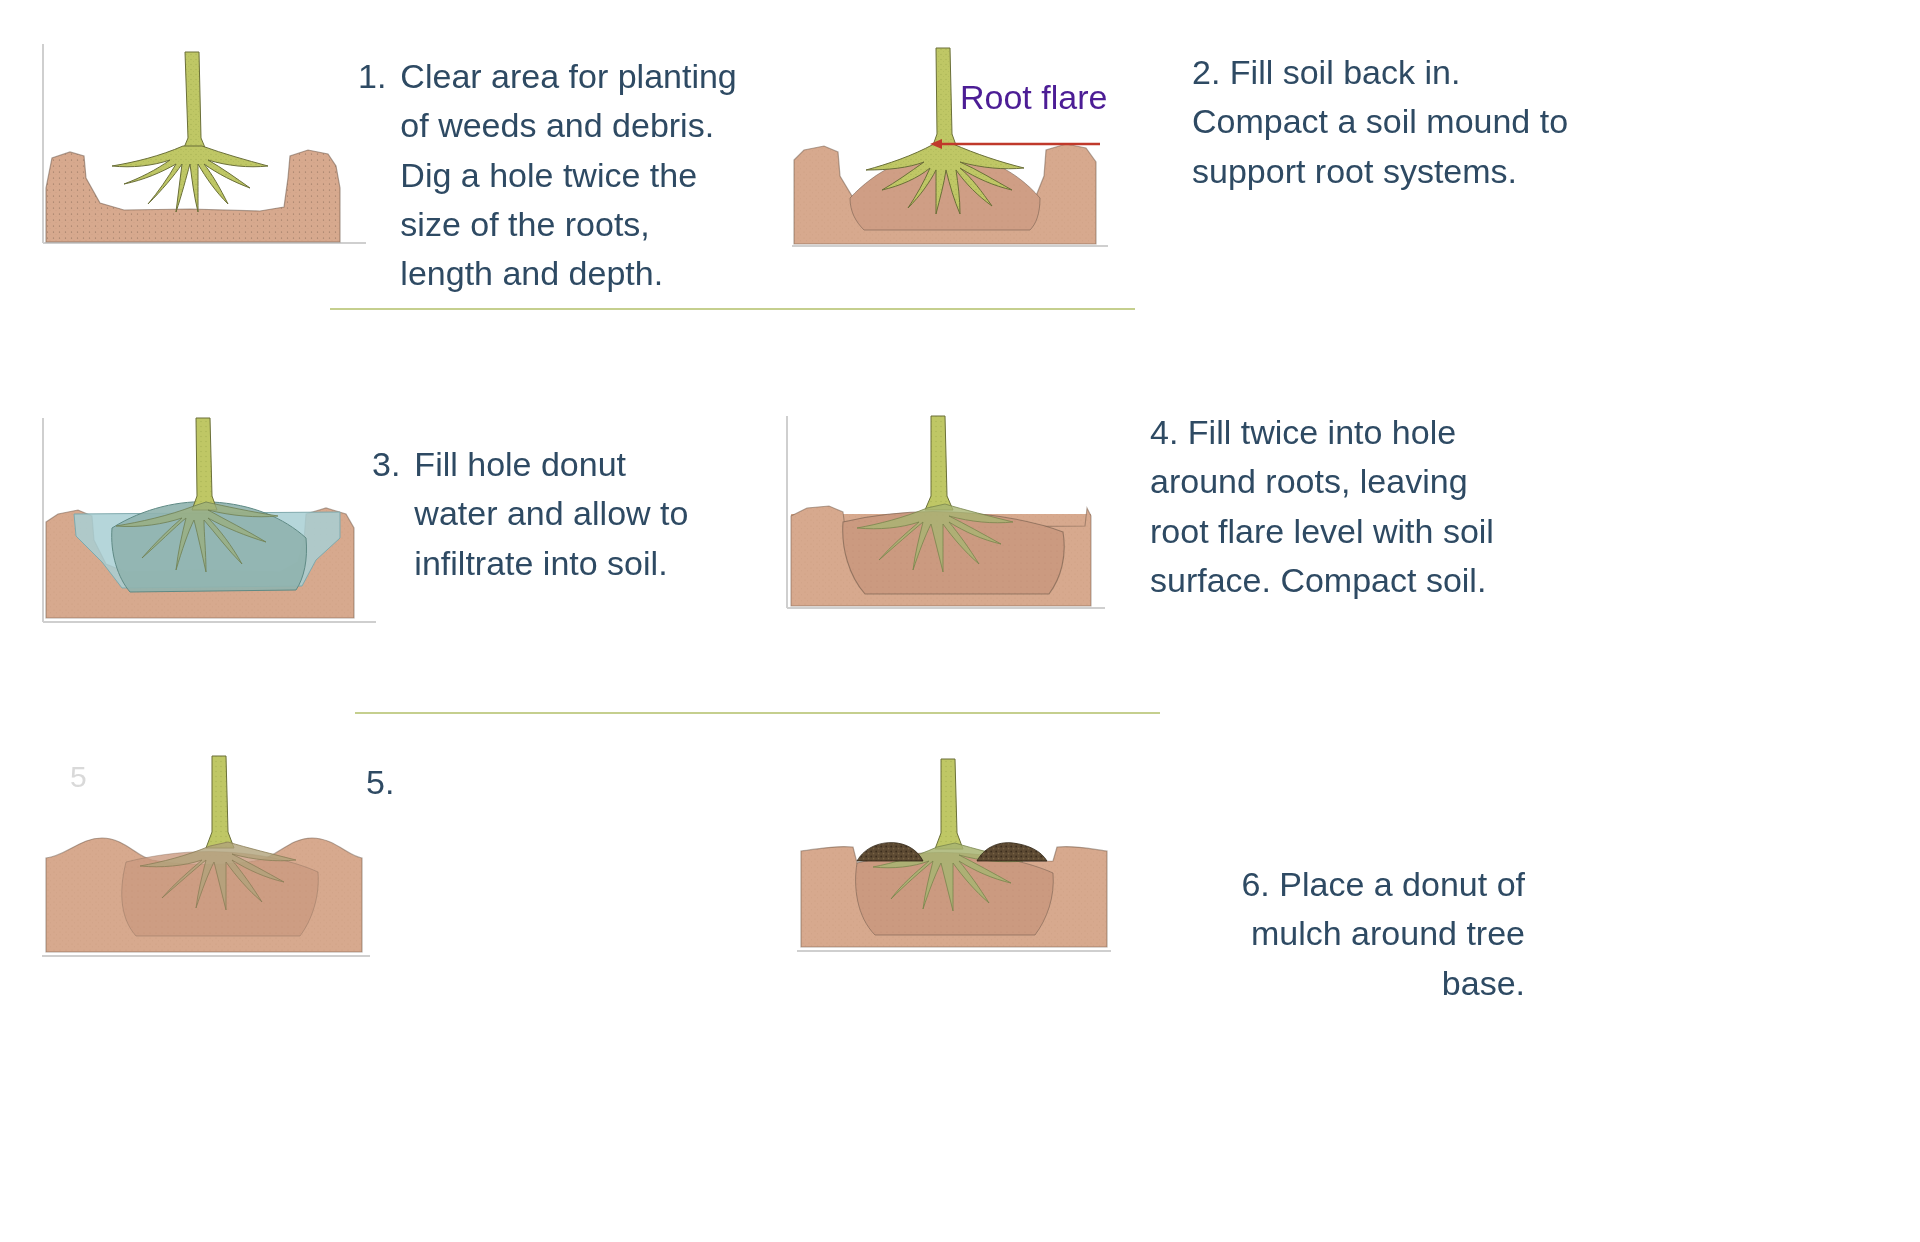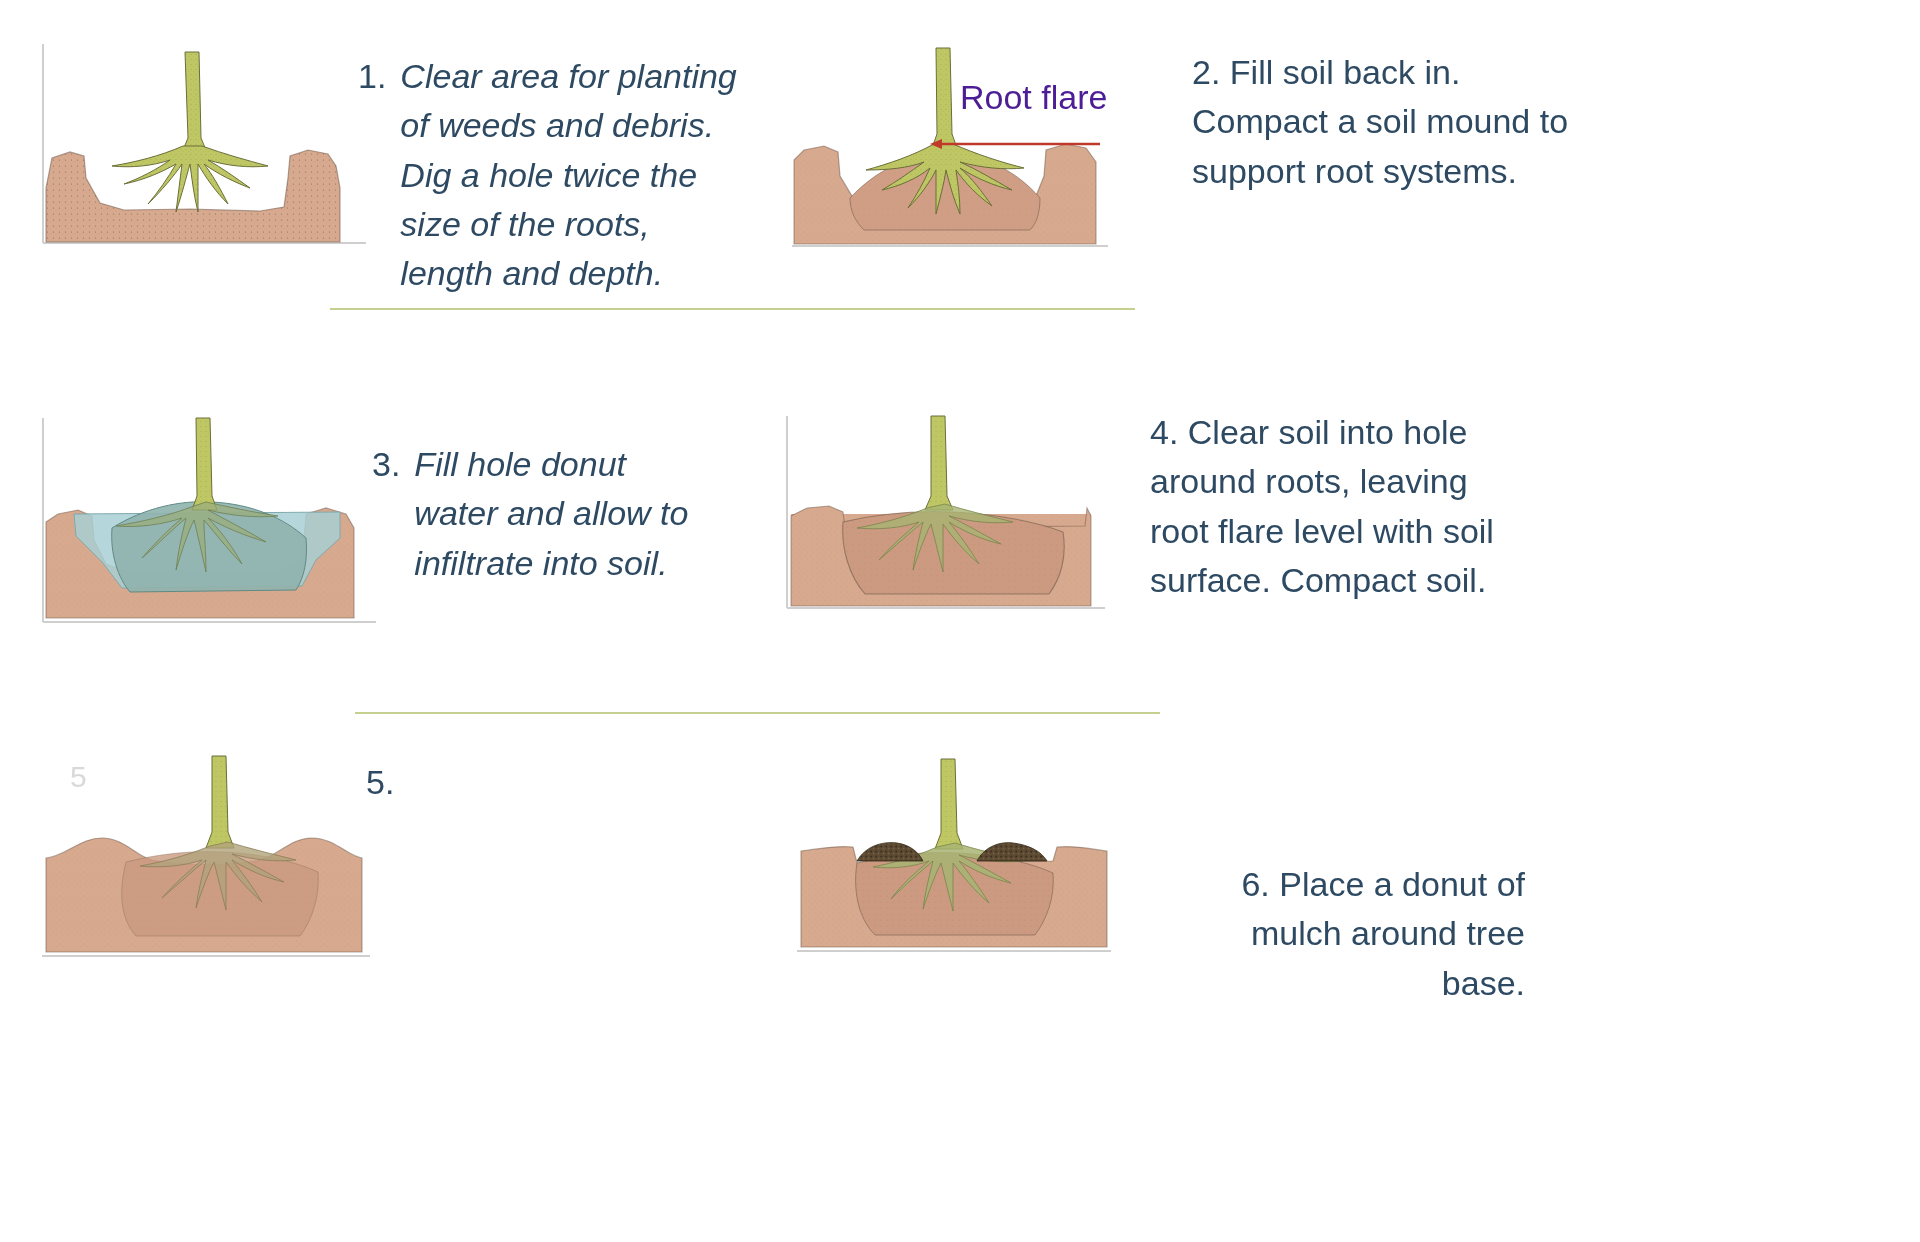--- a/index.html
+++ b/index.html
@@ -51,21 +51,20 @@
   }
   .hang {
     display: flex;
     gap: 14px;
   }
   .hang .num {
     flex: 0 0 auto;
   }
   .hang .body {
     flex: 1 1 auto;
-    font-style: italic;
   }
 </style>
 </head>
 <body>
 
 <div class="slide">
 
   <div class="slide-number" style="left:70px; top:760px;">5</div>
 
   <div class="fig" style="left:40px; top:38px; width:330px; height:212px;">
@@ -242,21 +241,21 @@
                  C168,128 180,142 194,154 C184,138 174,124 164,112
                  C180,122 198,130 216,134 C198,124 180,114 164,106
                  C186,112 208,114 228,112 C204,106 180,100 160,94 Z"></path>
       </g>
     </svg>
   </div>
 
   <div class="caption" style="left:1150px; top:408px; width:370px;">
     <div>
       <span class="num">4.</span>
-      <span>Clear soil into hole around roots, leaving root flare level with soil surface. Compact soil.</span>
+      <span>Fill twice into hole around roots, leaving root flare level with soil surface. Compact soil.</span>
     </div>
   </div>
 
   <div class="divider" style="left:355px; top:712px; width:805px;"></div>
 
   <div class="fig" style="left:40px; top:750px; width:335px; height:215px;">
     <svg width="335" height="215" viewBox="0 0 335 215" xmlns="http://www.w3.org/2000/svg">
       <defs>
         <pattern id="soilTex5" width="6" height="6" patternUnits="userSpaceOnUse">
           <rect width="6" height="6" fill="#d7a98e"></rect>

